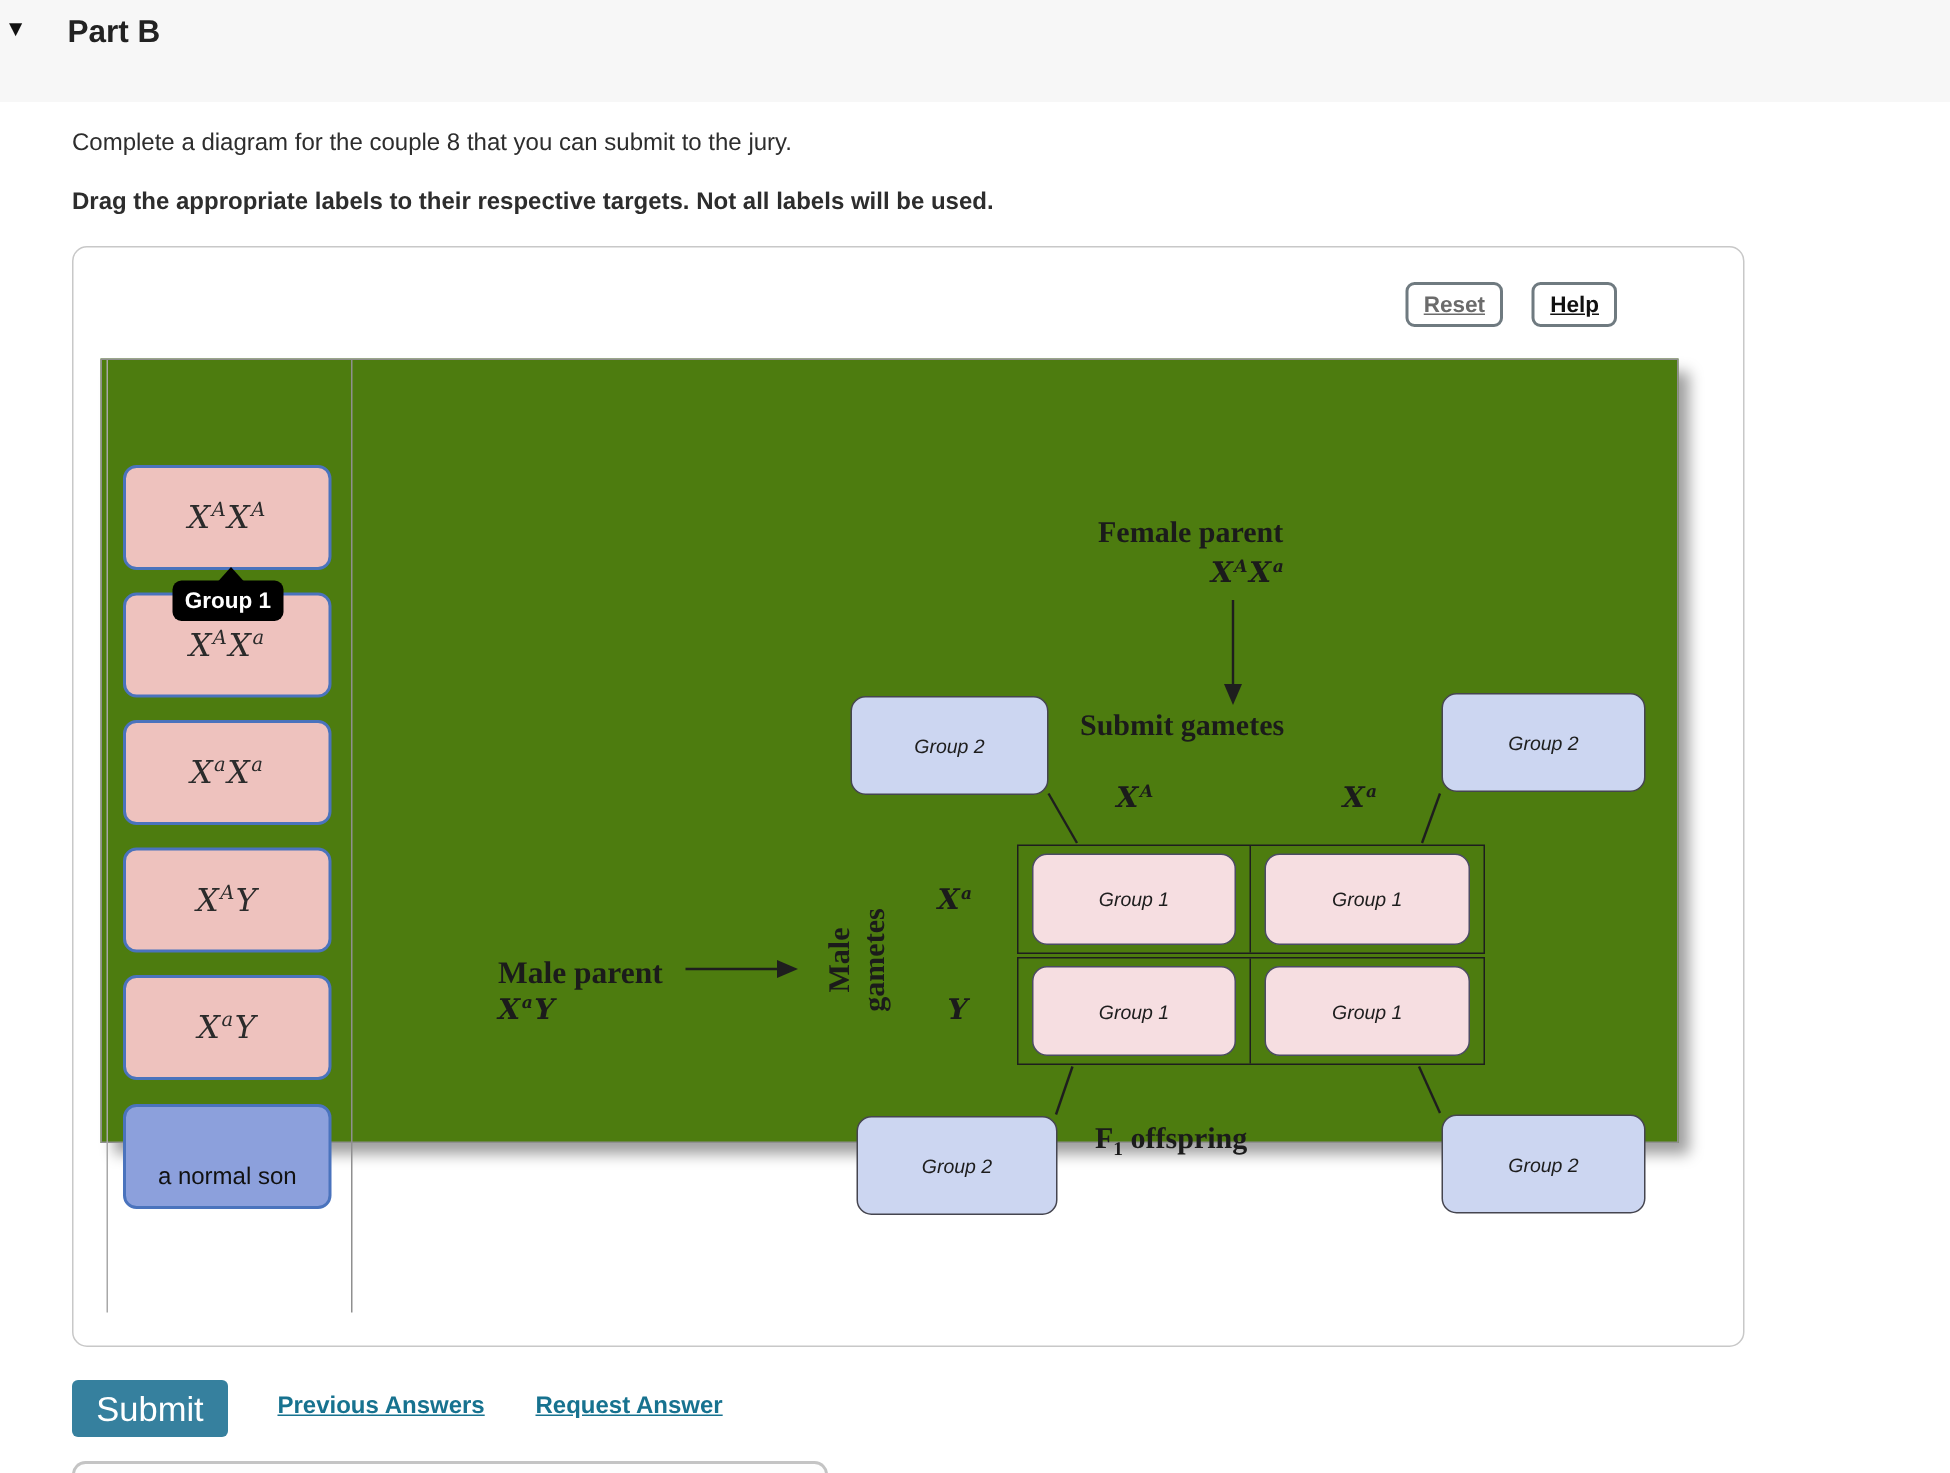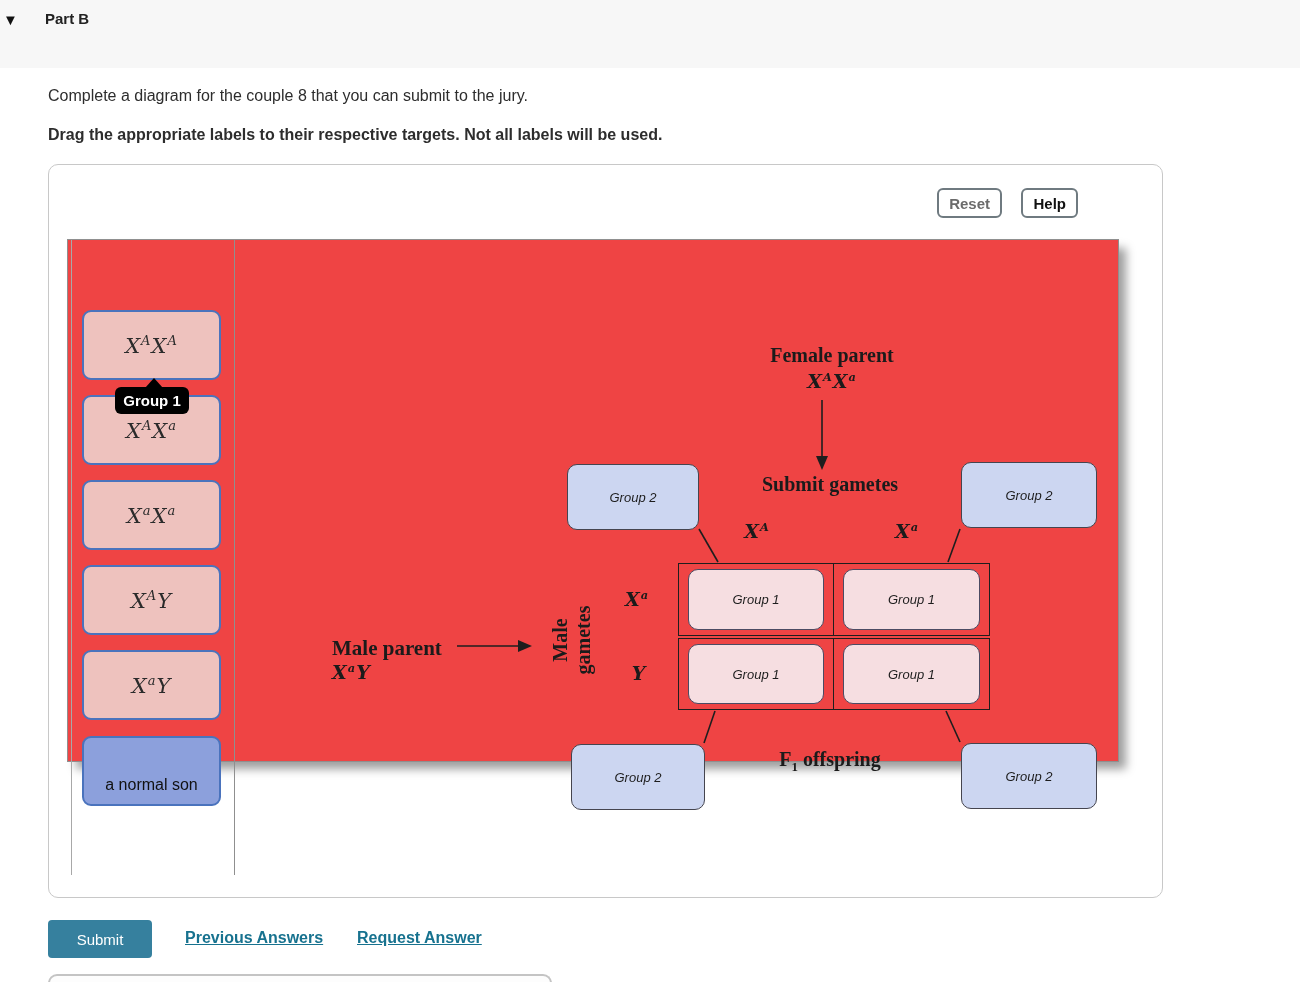--- a/index.html
+++ b/index.html
@@ -1,63 +1,63 @@
 <!DOCTYPE html>
 <html><head>
 <meta charset="utf-8">
 <style>
   * { margin:0; padding:0; box-sizing:border-box; }
   html,body { width:1300px; height:982px; background:#fff; font-family:"Liberation Sans", sans-serif; position:relative; overflow:hidden; }
 
   .part-header { position:absolute; left:0; top:0; width:1300px; height:68px; background:#f7f7f7; }
   .collapse-tri { position:absolute; left:3px; top:11px; font-size:15px; color:#111; cursor:pointer; }
-  .part-title { position:absolute; left:45px; top:10px; font-size:15px; font-weight:bold; color:#222; }
+  .part-title { position:absolute; left:45px; top:10px; font-size:21px; font-weight:bold; color:#222; }
 
   .instr1 { position:absolute; left:48px; top:87px; font-size:16px; color:#2d2d2d; }
   .instr2 { position:absolute; left:48px; top:126px; font-size:16px; font-weight:bold; color:#2d2d2d; }
 
   .activity-box { position:absolute; left:48px; top:164px; width:1115px; height:734px; border:1px solid #c8c8c8; border-radius:10px; background:#fff; }
 
-  .btn-top { position:absolute; top:23px; height:30px; border:2px solid #6f7a80; border-radius:6px; background:#fff; font-family:"Liberation Sans",sans-serif; font-size:15px; font-weight:bold; padding:0 10px; cursor:pointer; }
+  .btn-top { position:absolute; top:23px; height:30px; border:2px solid #6f7a80; border-radius:6px; background:#fff; font-family:"Liberation Sans",sans-serif; font-size:15px; font-weight:bold; padding:0 10px; cursor:pointer;text-decoration:underline; }
   .btn-reset { right:160px; color:#6b6b6b; }
   .btn-help  { right:84px; color:#111; }
 
-  .canvas { position:absolute; left:18px; top:74px; width:1052px; height:523px; background:#ef4444; border:1px solid #8f8f8f; box-shadow:8px 8px 9px -1px rgba(0,0,0,0.38); }
+  .canvas { position:absolute; left:18px; top:74px; width:1052px; height:523px; background:#4d7c0f; border:1px solid #8f8f8f; box-shadow:8px 8px 9px -1px rgba(0,0,0,0.38); }
   .palette-divider { position:absolute; left:166px; top:0; width:1px; height:635px; background:#8f8f8f; }
   .palette-inner-edge { position:absolute; left:3px; top:0; width:1px; height:635px; background:#a8a8a8; }
 
   .drag-label { position:absolute; left:14px; width:139px; height:70px; border:2px solid #4a73bd; border-radius:9px; background:#eec2be; display:flex; align-items:center; justify-content:center; cursor:grab; }
   .geno { font-family:"DejaVu Serif", serif; font-style:italic; font-size:21px; color:#2b2b2b; letter-spacing:1px; }
   .geno sup { font-size:62%; vertical-align:super; }
   .drag-label.blue { background:#8ca0dc; }
   .drag-label.blue .plain { font-size:16px; color:#111; font-style:normal; font-family:"Liberation Sans",sans-serif;margin-top:28px; }
 
   .tooltip { position:absolute; left:47px; top:147px; width:74px; height:27px; background:#000; border-radius:6px; color:#fff; font-size:15px; font-weight:bold; display:flex; align-items:center; justify-content:center; z-index:5; }
   .tooltip-arrow { position:absolute; left:30px; top:-9px; width:0; height:0; border-left:9px solid transparent; border-right:9px solid transparent; border-bottom:10px solid #000; }
 
-  .serif-head { position:absolute; font-family:"Liberation Serif", serif; font-weight:bold; font-size:20px; color:#1b1b1b; text-align:center; }
+  .serif-head { position:absolute; font-family:"Liberation Serif", serif; font-weight:bold; font-size:20px; color:#1b1b1b; text-align:left; }
   .serif-geno { position:absolute; font-family:"DejaVu Serif", serif; font-weight:bold; font-style:italic; font-size:19px; color:#1b1b1b; text-align:center; letter-spacing:1px; }
   .serif-geno sup { font-size:60%; } .serif-head sub { font-size:65%; }
 
   .g2 { position:absolute; background:#ccd6f1; border:1.5px solid #45454f; border-radius:10px; display:flex; align-items:center; justify-content:center; font-style:italic; font-size:13px; color:#1d1d1d; cursor:pointer; }
   .prow { position:absolute; left:610px; width:312px; border:1.5px solid #1e1e1e; display:flex; }
   .pcell { width:50%; height:100%; position:relative; }
   .pcell.first { border-right:1.5px solid #1e1e1e; }
   .g1 { position:absolute; left:9px; top:5px; right:9px; bottom:5px; background:#f6dee1; border:1.5px solid #4b4b63; border-radius:10px; display:flex; align-items:center; justify-content:center; font-style:italic; font-size:13px; color:#1d1d1d; cursor:pointer; }
 
   .male-parent-block { position:absolute; left:264px; top:368px; text-align:left; }
   .male-parent-block .l1 { font-family:"Liberation Serif",serif; font-weight:bold; font-size:21px; color:#1b1b1b;margin-top:28px; }
   .male-parent-block .l2 { font-family:"DejaVu Serif",serif; font-weight:bold; font-style:italic; font-size:19px; color:#1b1b1b; letter-spacing:1px; }
   .male-parent-block .l2 sup { font-size:60%; }
 
   .male-gametes { position:absolute; left:444px; top:360px; width:120px; height:80px; transform:rotate(-90deg); font-family:"Liberation Serif",serif; font-weight:bold; font-size:20px; color:#1b1b1b; text-align:center; line-height:1.15; display:flex; flex-direction:column; align-items:center; justify-content:center; }
 
   .overlay-svg { position:absolute; left:0; top:0; width:1052px; height:637px; pointer-events:none; }
 
-  .footer-submit { position:absolute; left:48px; top:920px; width:104px; height:38px; background:#36809e; border:none; border-radius:4px; color:#fff; font-family:"Liberation Sans",sans-serif; font-size:15px; cursor:pointer; }
+  .footer-submit { position:absolute; left:48px; top:920px; width:104px; height:38px; background:#36809e; border:none; border-radius:4px; color:#fff; font-family:"Liberation Sans",sans-serif; font-size:23px; cursor:pointer; }
   .footer-link { position:absolute; top:929px; font-size:16px; font-weight:bold; color:#17728f; text-decoration:underline; cursor:pointer; }
   .link-prev { left:185px; } .link-req { left:357px; }
   .next-panel-stub { position:absolute; left:48px; top:974px; width:504px; height:12px; border:2px solid #c4c4c4; border-bottom:none; border-radius:9px 9px 0 0; background:#fdfdfd; }
 </style>
 </head>
 <body>
 
 <div class="part-header">
   <span class="collapse-tri">▼</span>
   <span class="part-title">Part B</span>

